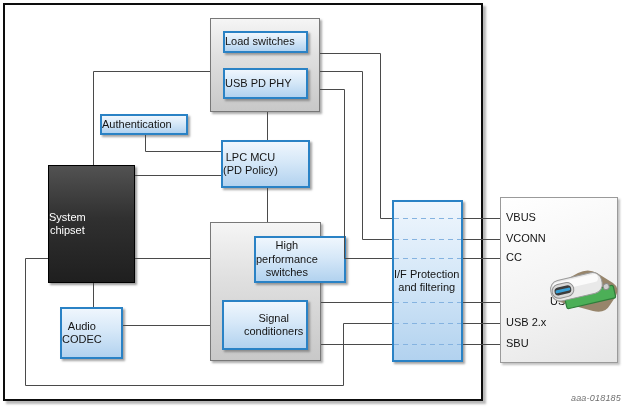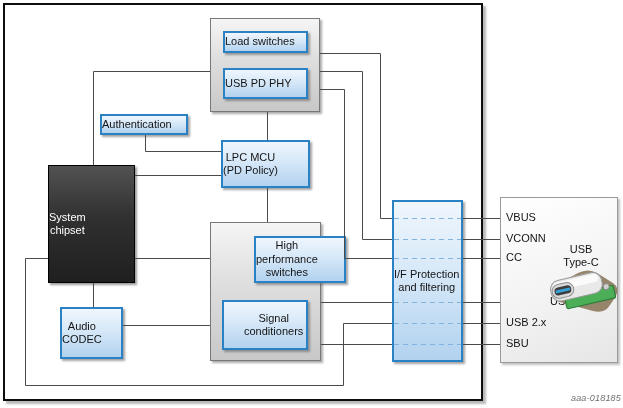--- a/index.html
+++ b/index.html
@@ -109,22 +109,20 @@
 and filtering</span>
   </div>
 
   <div class="box typec-box" style="left:500px; top:197px; width:118px; height:166px;"></div>
   <div class="pin pin-vbus">VBUS</div>
   <div class="pin pin-vconn">VCONN</div>
   <div class="pin pin-cc">CC</div>
   <div class="pin pin-usb3">USB 3.x</div>
   <div class="pin pin-usb2">USB 2.x</div>
   <div class="pin pin-sbu">SBU</div>
-  <div class="typec-title">USB
-Type-C</div>
 
   <svg class="connector-art" viewBox="0 0 74 52">
     <path d="M7 27 Q4 21 12 18 L32 7 Q42 2 51 7 L67 17 Q74 22 70 30 L64 39 Q59 48 47 45 L14 36 Q6 34 7 27 Z" fill="#97856b"></path>
     <g transform="rotate(-13 37 27)">
       <rect x="18" y="26" width="50" height="13" rx="2" fill="#4caf57" stroke="#2f7d3b" stroke-width="1.2"></rect>
       <rect x="6" y="9" width="52" height="21" rx="9" fill="#e9e9e9" stroke="#9b9b9b"></rect>
       <rect x="9" y="11" width="46" height="8" rx="4" fill="#fbfbfb"></rect>
       <rect x="7" y="13" width="22" height="14" rx="7" fill="#d9d9d9" stroke="#8f8f8f"></rect>
       <rect x="9.5" y="16" width="17" height="8" rx="4" fill="#3c3c3c"></rect>
       <rect x="10.5" y="18.5" width="15" height="3" rx="1.5" fill="#39a0d6"></rect>

